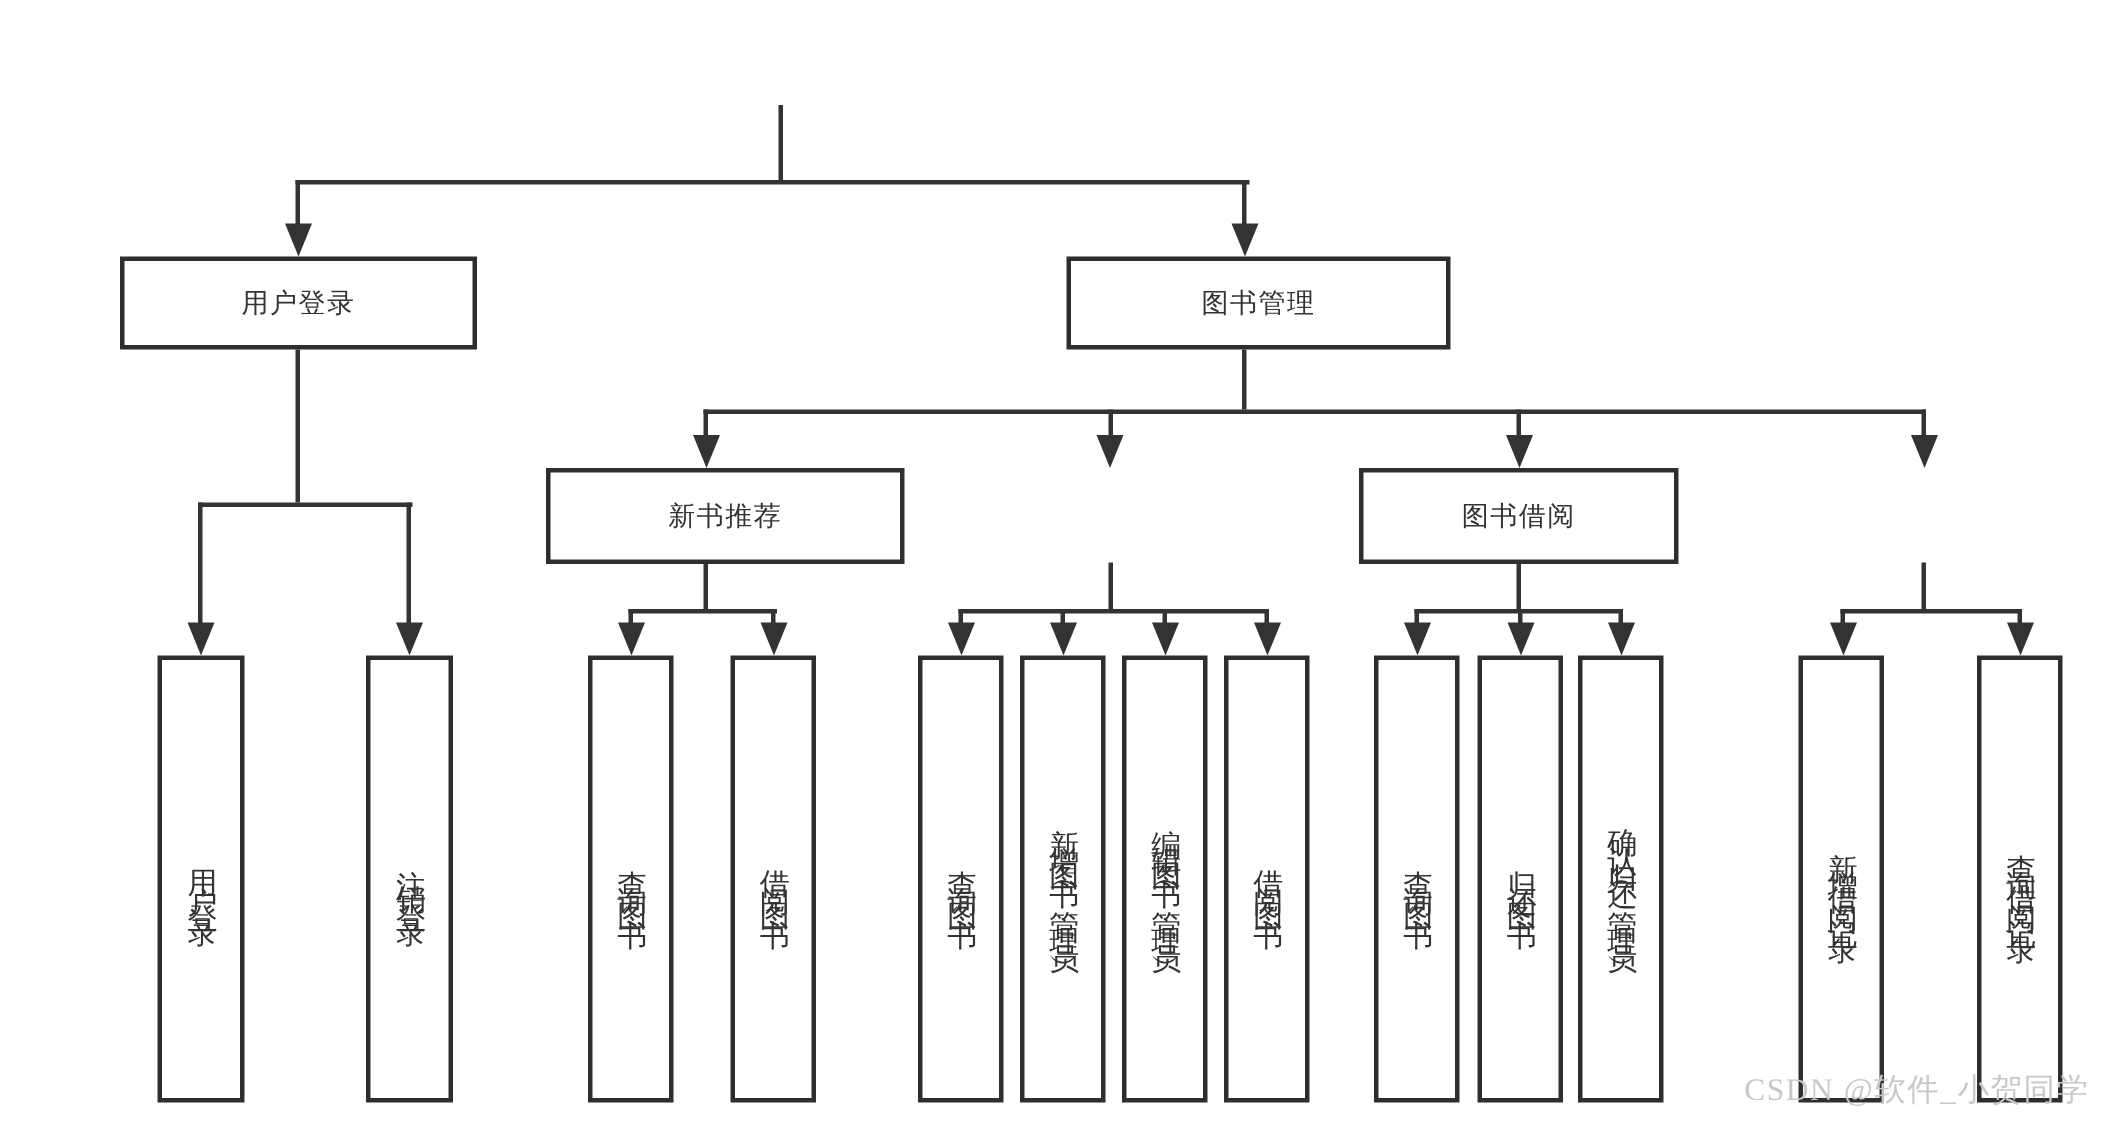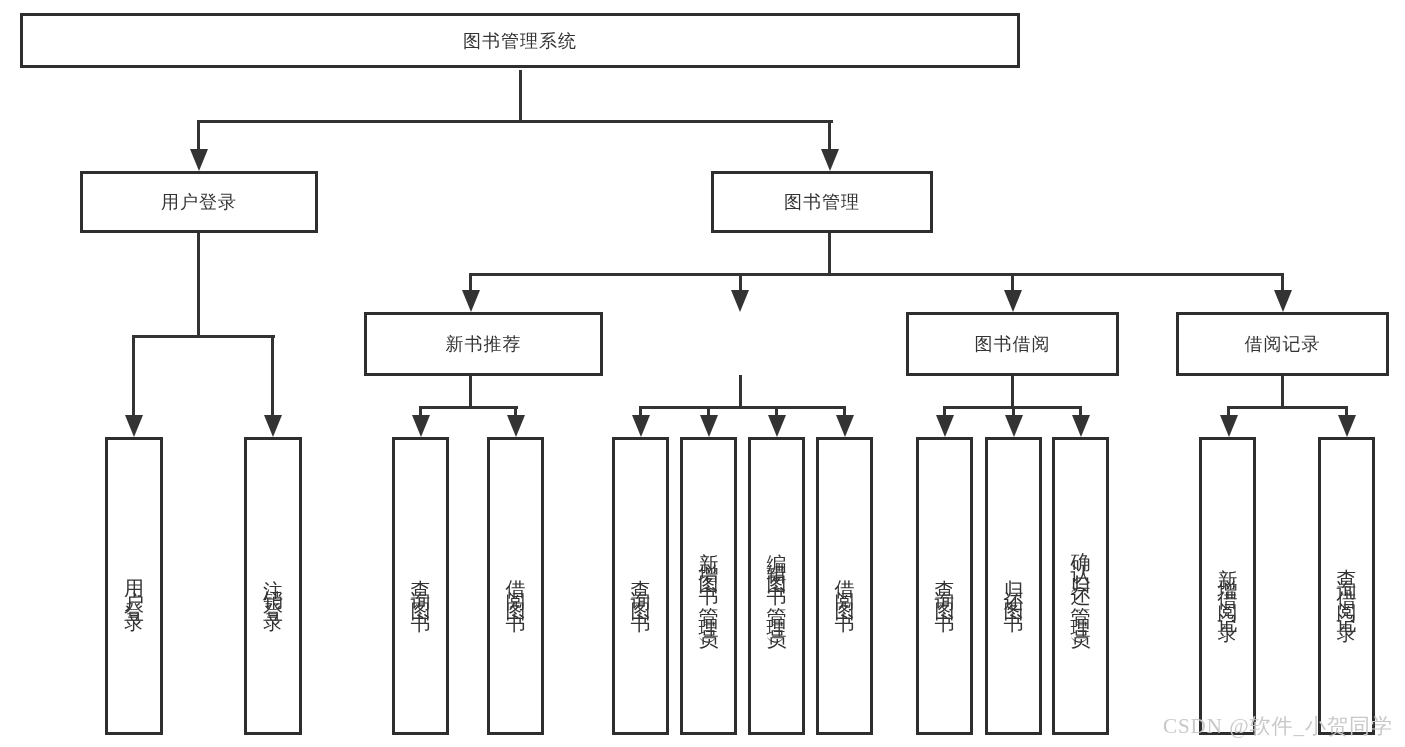--- a/index.html
+++ b/index.html
@@ -28,39 +28,33 @@
     position:absolute;right:12px;top:712px;font-size:21px;color:#c8c8c8;
     letter-spacing:1px;
     font-family:Liberation Serif, serif;
   }
 </style>
 </head>
 <body>
 
 <div class="canvas">
 
-  <div class="node hnode" style="left:20px;top:13px;width:1000px;height:55px">
-    <span>图书管理系统</span>
-  </div>
 
   <div class="node hnode" style="left:80px;top:171px;width:238px;height:62px">
     <span>用户登录</span>
   </div>
-  <div class="node hnode" style="left:711px;top:171px;width:222px;height:62px">
+  <div class="node hnode" style="left:711px;top:171px;width:256px;height:62px">
     <span>图书管理</span>
   </div>
 
   <div class="node hnode" style="left:364px;top:312px;width:239px;height:64px">
     <span>新书推荐</span>
   </div>
   <div class="node hnode" style="left:906px;top:312px;width:213px;height:64px">
     <span>图书借阅</span>
-  </div>
-  <div class="node hnode" style="left:1176px;top:312px;width:213px;height:64px">
-    <span>借阅记录</span>
   </div>
 
   <div class="node vnode" style="left:105px;top:437px;width:58px;height:298px">
     <span>用户登录</span>
   </div>
   <div class="node vnode" style="left:244px;top:437px;width:58px;height:298px">
     <span>注销登录</span>
   </div>
 
   <div class="node vnode" style="left:392px;top:437px;width:57px;height:298px">

